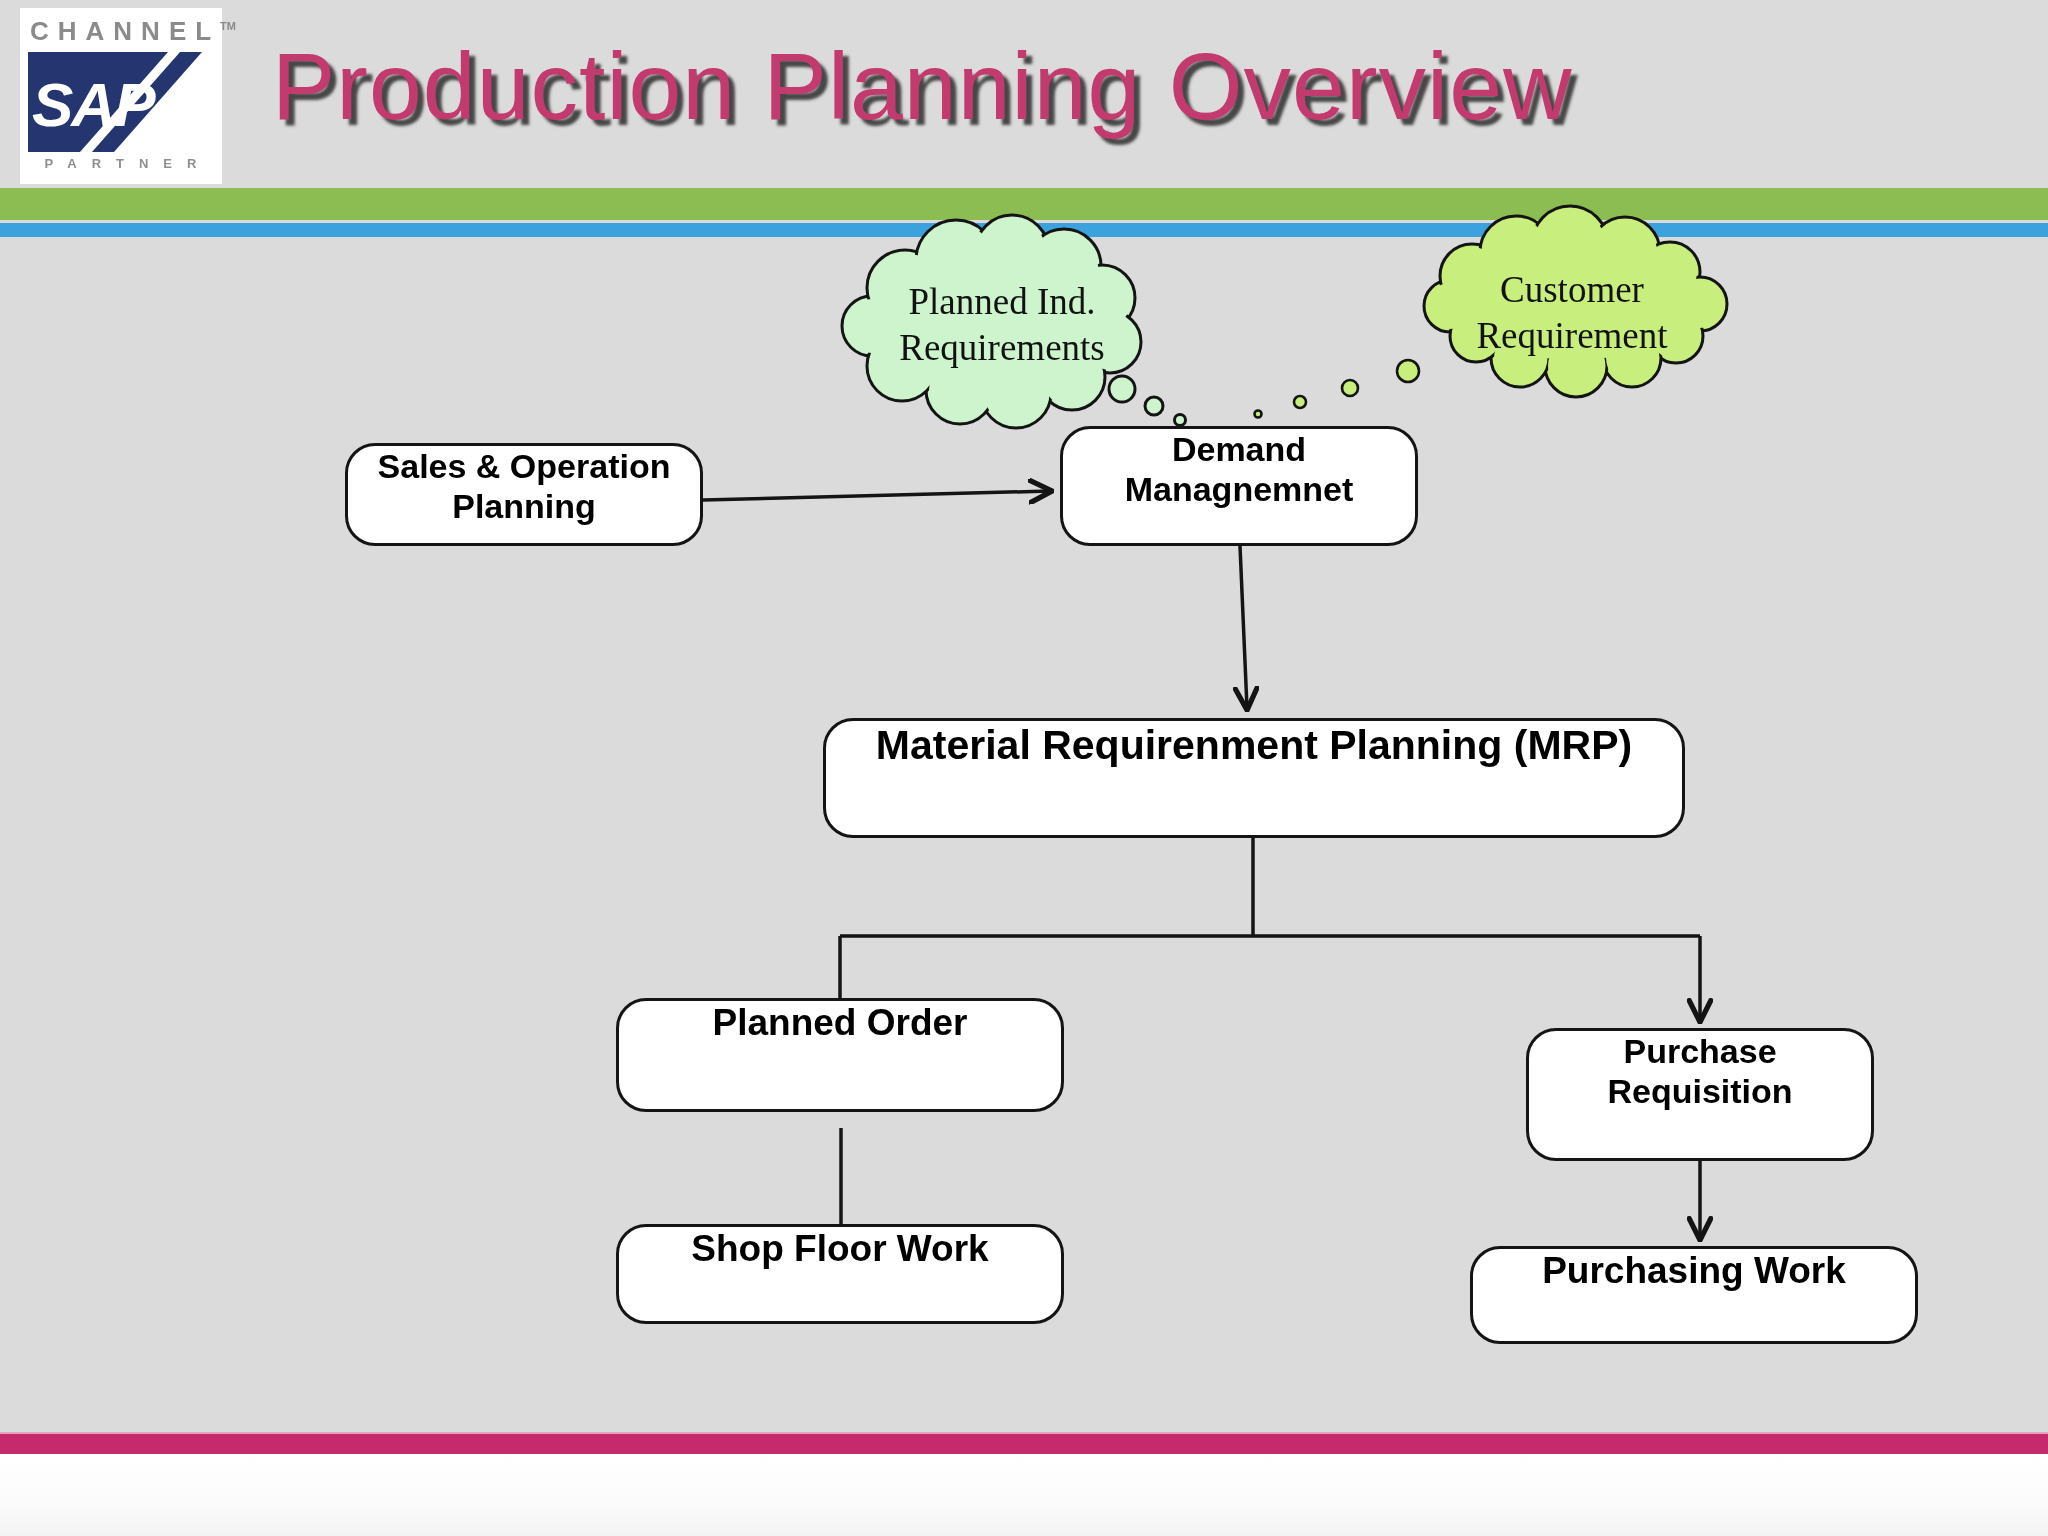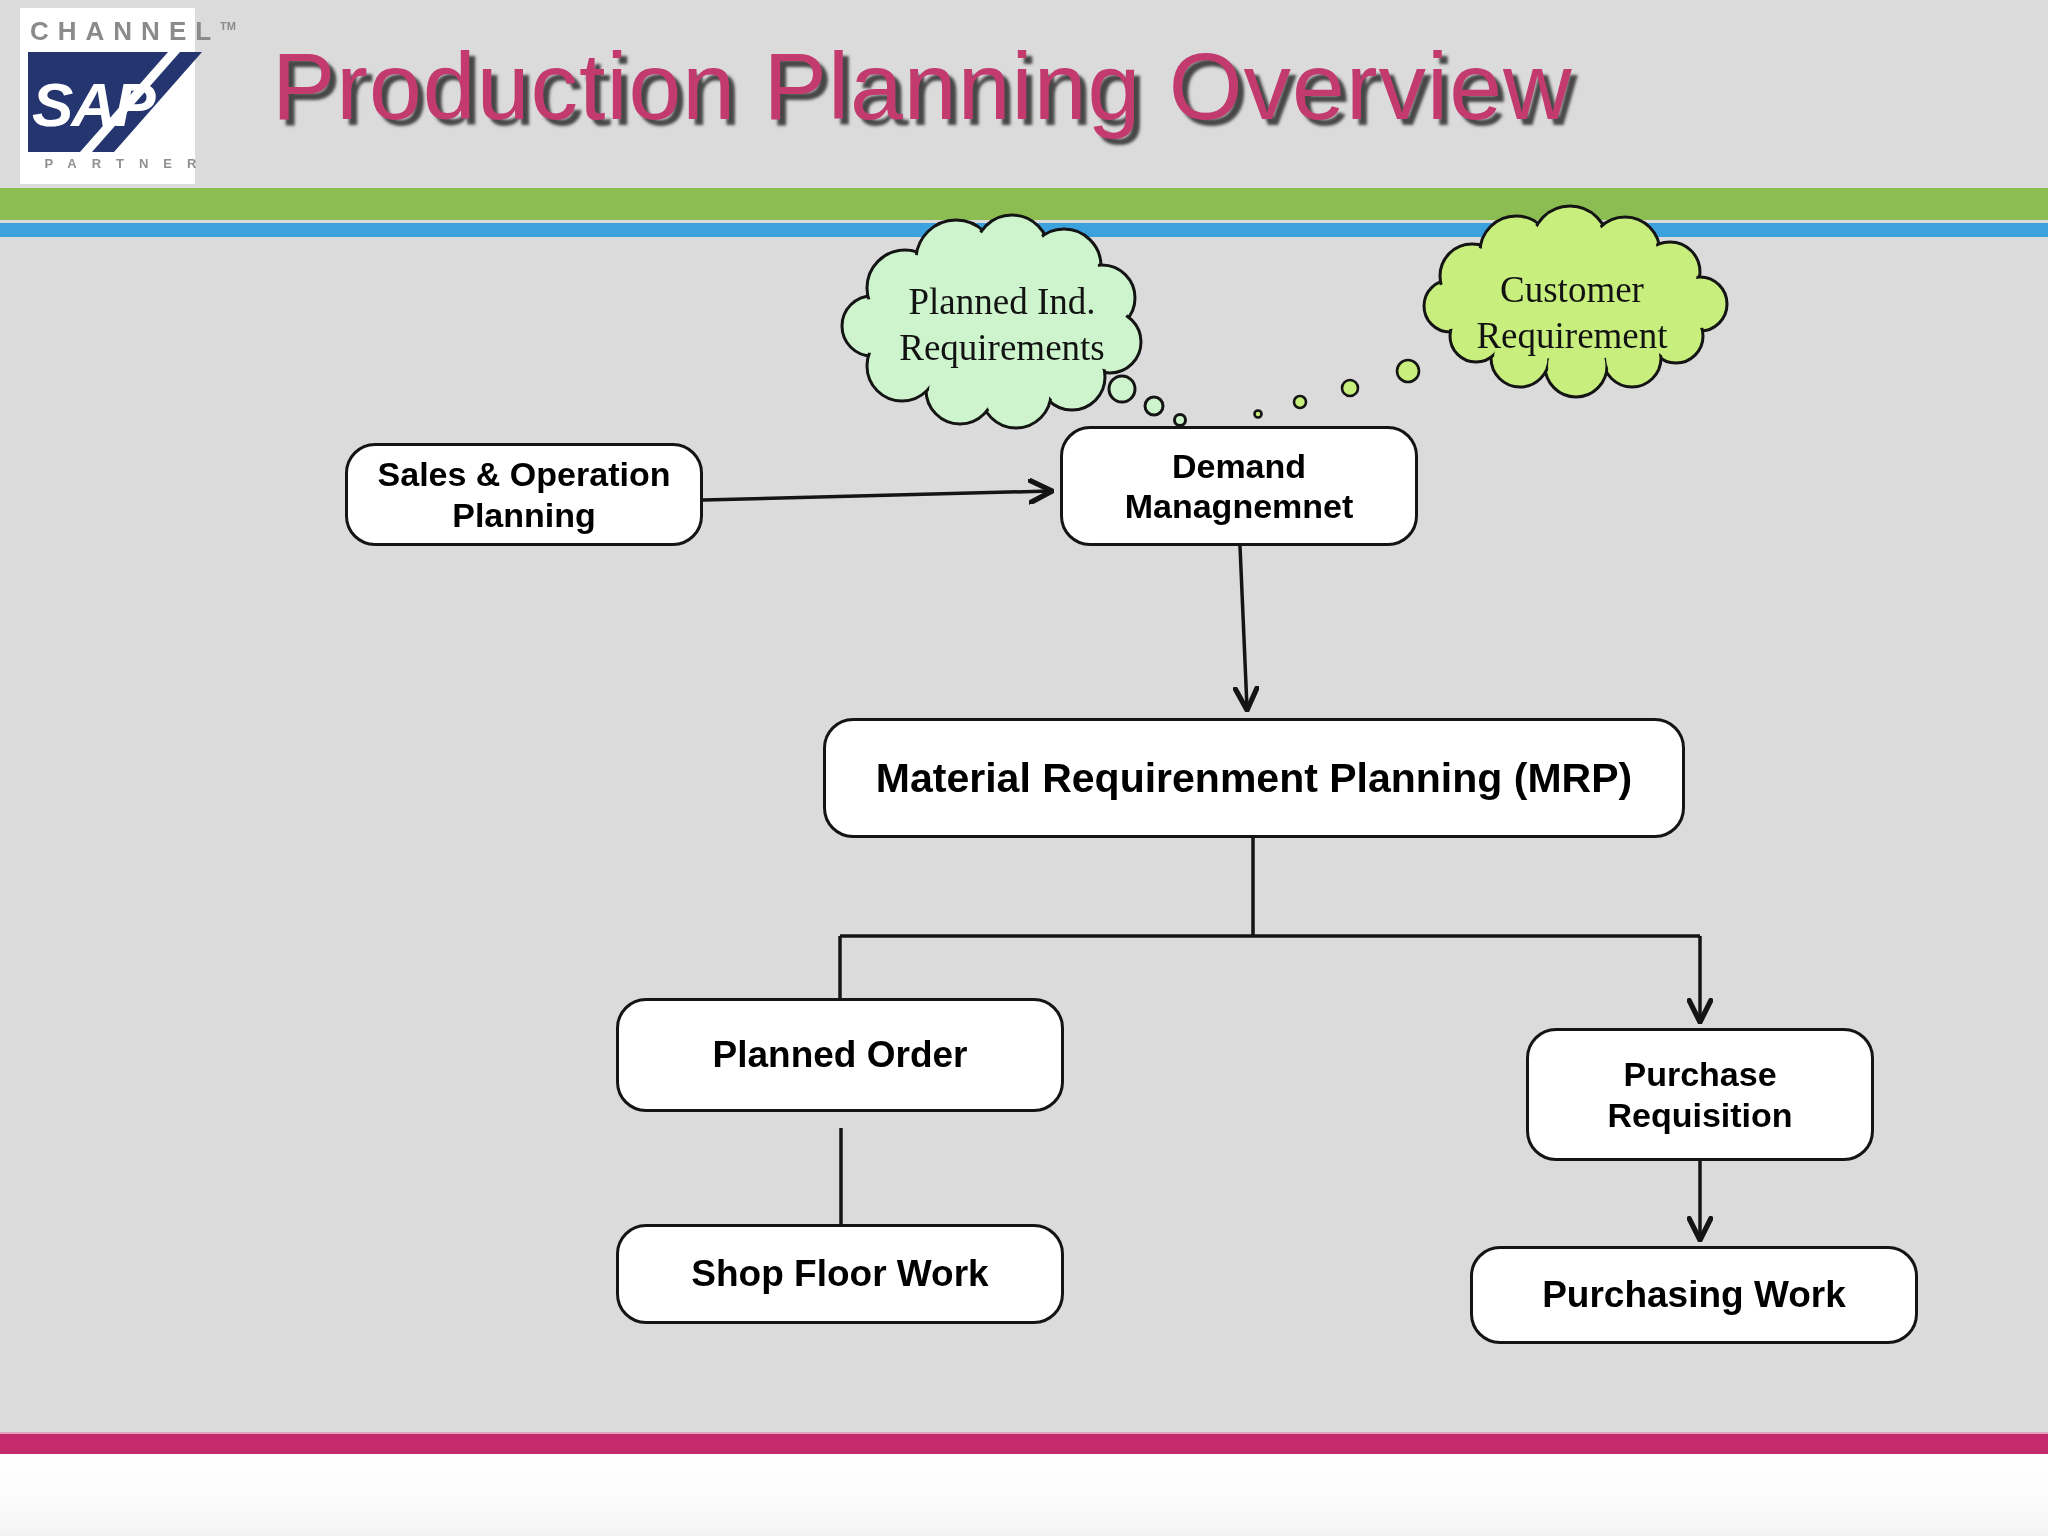--- a/index.html
+++ b/index.html
@@ -1,20 +1,20 @@
 <!DOCTYPE html>
 <html><head>
 <meta charset="utf-8">
 <style>
   html,body{margin:0;padding:0;background:#ffffff;}
   body{width:2048px;height:1536px;font-family:"Liberation Sans",sans-serif;}
   .slide{position:relative;width:2048px;height:1536px;background:#dbdbdb;overflow:hidden;}
 
   
-  .logo{position:absolute;left:20px;top:8px;width:175px;height:176px;background:#ffffff;}
+  .logo{position:absolute;left:20px;top:8px;width:202px;height:176px;background:#ffffff;}
   .logo-top{position:absolute;left:10px;top:8px;width:196px;text-align:center;
     font-weight:bold;font-size:26px;letter-spacing:9px;color:#8b8b8b;white-space:nowrap;}
   .logo-top .tm{font-size:11px;letter-spacing:0;vertical-align:super;color:#8b8b8b;}
   .sap-mark{position:absolute;left:8px;top:44px;}
   .logo-bottom{position:absolute;left:10px;top:148px;width:196px;text-align:center;
     font-weight:bold;font-size:13px;letter-spacing:15px;color:#8f8f8f;white-space:nowrap;
     border-bottom:3px solid #666;padding-bottom:18px;}
   .title{position:absolute;left:258px;top:18px;margin:14px;font-weight:400;
     font-size:95px;color:#c23a6e;letter-spacing:1px;white-space:nowrap;
     text-shadow:6px 6px 3px rgba(45,45,45,0.85);}
@@ -26,21 +26,21 @@
   .footer-bar{position:absolute;left:0;top:1432px;width:2048px;height:20px;
     background:#c52a6d;border-top:2px solid #e3a3c0;}
   .footer-white{position:absolute;left:0;top:1454px;width:2048px;height:82px;
     background:linear-gradient(180deg,#ffffff 0%,#fbfbfb 60%,#f3f3f3 100%);}
 
   
   .diagram{position:absolute;left:0;top:0;width:2048px;height:1536px;}
   .cloud-text{font-family:"Liberation Serif",serif;font-size:37px;fill:#121212;text-anchor:middle;}
 
   .node{position:absolute;box-sizing:border-box;background:#ffffff;border:3px solid #141414;
-    border-radius:30px;display:flex;flex-direction:column;align-items:center;justify-content:center;
+    border-radius:30px;display:flex;flex-direction:column;align-items:center;justify-content:flex-start;
     font-weight:bold;color:#000;text-align:center;line-height:1.18;}
   .node span:empty{display:none;}
   .n-sales{left:345px;top:443px;width:358px;height:103px;font-size:34px;}
   .n-demand{left:1060px;top:426px;width:358px;height:120px;font-size:34px;}
   .n-mrp{left:823px;top:718px;width:862px;height:120px;font-size:41px;}
   .n-planned{left:616px;top:998px;width:448px;height:114px;font-size:37px;}
   .n-purchreq{left:1526px;top:1028px;width:348px;height:133px;font-size:34px;}
   .n-shopfloor{left:616px;top:1224px;width:448px;height:100px;font-size:37px;}
   .n-purchwork{left:1470px;top:1246px;width:448px;height:98px;font-size:37px;}
 </style>

